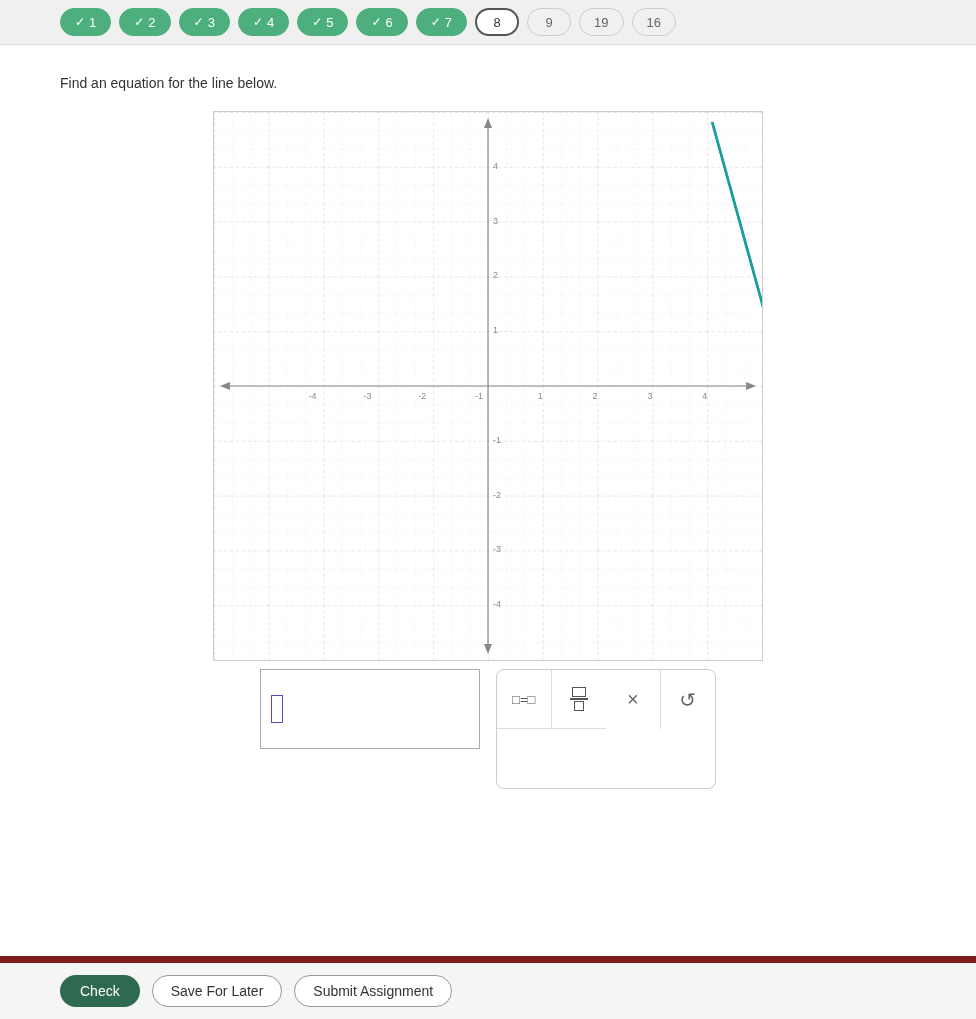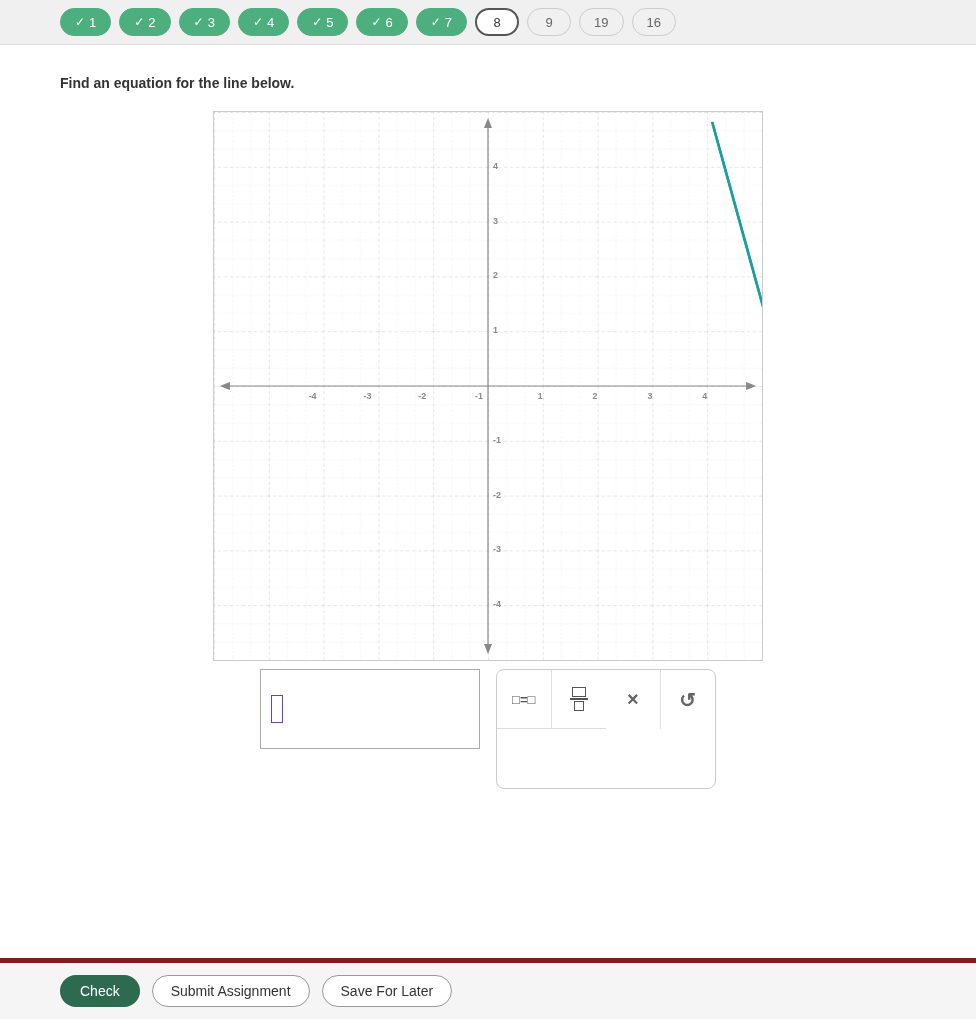--- a/index.html
+++ b/index.html
@@ -56,21 +56,20 @@
     .check-icon {
       margin-right: 4px;
       font-size: 12px;
     }
 
     
     .main-content {
       background: white;
       padding: 30px 60px;
       min-height: 930px;
-      font-weight: bold;
     }
 
     .question-text {
       font-size: 14px;
       color: #333;
       margin-bottom: 20px;
     }
 
     
     .graph-wrapper {
@@ -182,21 +181,21 @@
     }
     .frac-icon .den-box {
       width: 10px;
       height: 10px;
       border: 1.5px solid #555;
     }
 
     
     .footer {
       background: #f5f5f5;
-      border-top: 5px solid #7f1d1d;
+      border-top: 7px solid #7f1d1d;
       padding: 12px 60px;
       display: flex;
       align-items: center;
       gap: 12px;
       position: fixed;
       bottom: 0;
       width: 976px;
     }
 
     .btn-check {
@@ -370,15 +369,15 @@
             <span>↺</span>
           </div>
         </div>
       </div>
     </div>
   </div>
 </div>
 
 <div class="footer">
   <button class="btn-check">Check</button>
+  <button class="btn-outline">Save For Later</button>
   <button class="btn-outline">Submit Assignment</button>
-  <button class="btn-outline">Save For Later</button>
 </div>
 
 </body></html>

